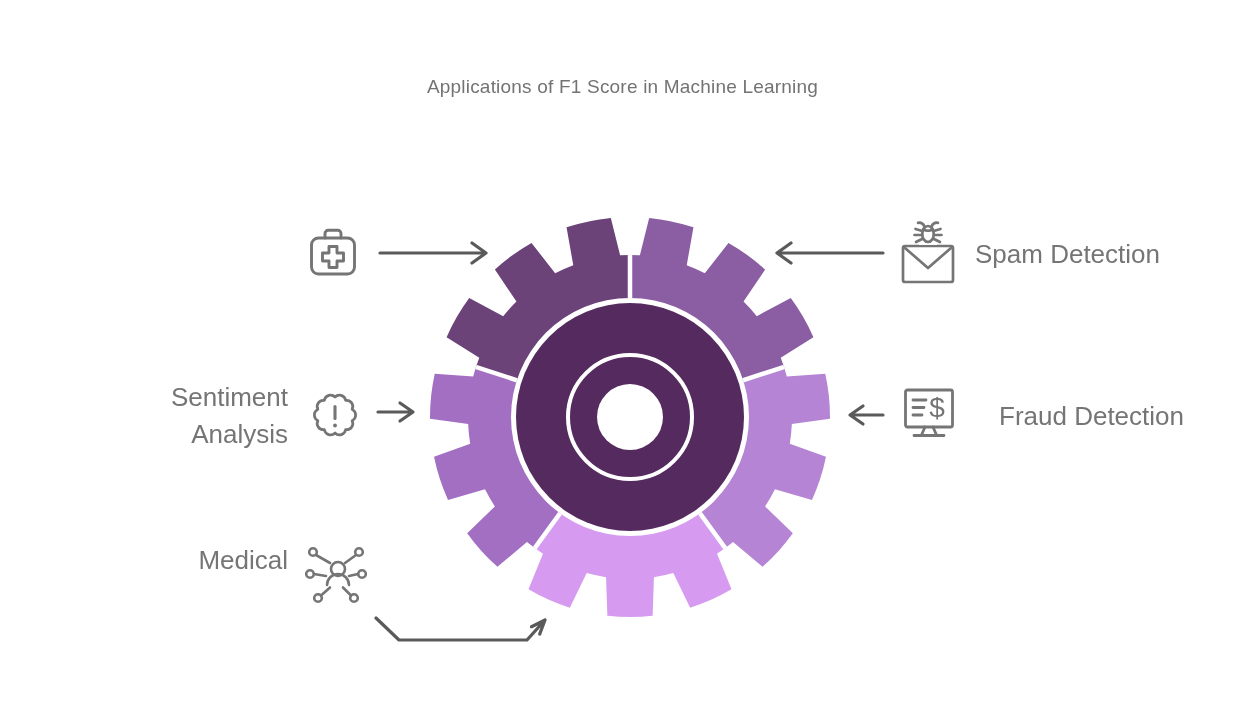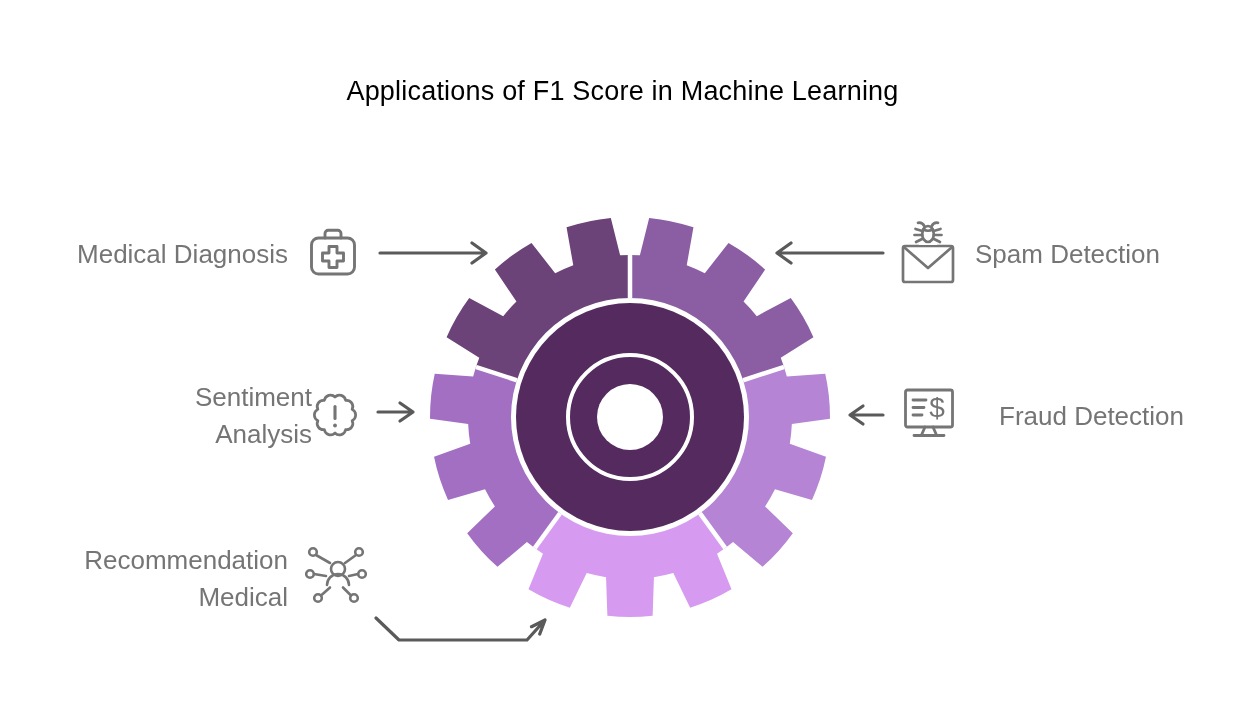--- a/index.html
+++ b/index.html
@@ -6,21 +6,21 @@
   #canvas{
     position:relative;
     width:1245px;height:714px;
     background:#ffffff;
     font-family:"Liberation Sans", sans-serif;
     overflow:hidden;
   }
   #diagram-svg{position:absolute;left:0;top:0;}
   .title{
     position:absolute;left:0;top:76px;width:1245px;
-    text-align:center;font-size:27px;color:#000000;letter-spacing:0.2px;
+    text-align:center;font-size:19px;color:#737373;letter-spacing:0.2px;
   }
   .label{
     position:absolute;font-size:26px;color:#757575;line-height:37px;
   }
   .label.right-align{text-align:right;left:0;width:288px;}
   .label.left-align{text-align:center;left:975px;}
   .icon-box{position:absolute;}
   .icon-box svg{display:block;}
 </style>
 </head>
@@ -56,23 +56,20 @@
 
     <g stroke="#5a5a5a" stroke-width="3.2" fill="none" stroke-linecap="round" stroke-linejoin="round">
       <path d="M380,253 H485 M472,243 L486,253 L472,263"></path>
       <path d="M883,253 H778 M791,243 L777,253 L791,263"></path>
       <path d="M378,412 H412 M400,403 L413,412 L400,421"></path>
       <path d="M883,415 H851 M863,406 L850,415 L863,424"></path>
       <path d="M376,618 L399,640 H527 L545,620 M531.5,626.7 L545,620 L539.7,634.1"></path>
     </g>
   </svg>
 
-  <div class="label right-align" style="top:236px;">
-    <span>Medical Diagnosis</span>
-  </div>
   <div class="icon-box" style="left:304px;top:225px;">
     <svg width="58" height="58" viewBox="0 0 58 58" fill="none" stroke="#757575" stroke-width="2.9" stroke-linecap="round" stroke-linejoin="round">
       <path d="M21,13 v-4.5 a3.2,3.2 0 0 1 3.2,-3.2 h9.6 a3.2,3.2 0 0 1 3.2,3.2 V13"></path>
       <rect x="7.5" y="13" width="43" height="36" rx="7"></rect>
       <path d="M25,21.5 h8 v6.5 h6.5 v8 h-6.5 v6.5 h-8 v-6.5 h-6.5 v-8 h6.5 Z"></path>
     </svg>
   </div>
 
   <div class="label left-align" style="top:236px;">
     <span>Spam Detection</span>
@@ -82,21 +79,21 @@
       <rect x="7" y="27" width="50" height="36" rx="2"></rect>
       <path d="M9,29 L32,49 L55,29"></path>
       <rect x="23" y="0" width="18" height="26" fill="#ffffff" stroke="none"></rect>
       <ellipse cx="32" cy="15" rx="5.8" ry="8"></ellipse>
       <path d="M27.2,10.5 Q32,13 36.8,10.5"></path>
       <path d="M28.5,7.5 Q26.5,3 22,3.8 M35.5,7.5 Q37.5,3 42,3.8"></path>
       <path d="M26.3,12 L19.5,10 M26.2,16 L18.5,16 M26.5,19.8 L20,23 M37.7,12 L44.5,10 M37.8,16 L45.5,16 M37.5,19.8 L44,23"></path>
     </svg>
   </div>
 
-  <div class="label right-align" style="top:379px;margin-left:24px;">
+  <div class="label right-align" style="top:379px;">
     <div>Sentiment</div>
     <div>Analysis</div>
   </div>
   <div class="icon-box" style="left:305px;top:385px;">
     <svg width="60" height="60" viewBox="0 0 60 60" fill="none" stroke="#757575" stroke-width="2.7" stroke-linecap="round" stroke-linejoin="round">
       <path d="M30,12 A6.2,6.2 0 0 1 40.6,15.4 A6.2,6.2 0 0 1 47.1,24.4 A6.2,6.2 0 0 1 47.1,35.6 A6.2,6.2 0 0 1 40.6,44.6 A6.2,6.2 0 0 1 30,48 A6.2,6.2 0 0 1 19.4,44.6 A6.2,6.2 0 0 1 12.9,35.6 A6.2,6.2 0 0 1 12.9,24.4 A6.2,6.2 0 0 1 19.4,15.4 A6.2,6.2 0 0 1 30,12 Z"></path>
       <path d="M30,21.5 V33.5" stroke-width="3.1"></path>
       <circle cx="30" cy="40.5" r="1.9" fill="#757575" stroke="none"></circle>
     </svg>
   </div>
@@ -107,21 +104,20 @@
   <div class="icon-box" style="left:899px;top:383px;">
     <svg width="60" height="64" viewBox="0 0 60 64" fill="none" stroke="#757575" stroke-width="2.8" stroke-linecap="round" stroke-linejoin="round">
       <rect x="6.5" y="7" width="47" height="37" rx="2"></rect>
       <path d="M14,17 H27 M14,24.5 H25 M14,32 H23"></path>
       <text x="38" y="34" text-anchor="middle" font-size="28" font-family="Liberation Sans, sans-serif" fill="#757575" stroke="none">$</text>
       <path d="M26,44 L22.5,52 M34,44 L37.5,52 M15,52.5 H45"></path>
     </svg>
   </div>
 
   <div class="label right-align" style="top:542px;">
-    <div>Recommendation</div>
     <div>Medical</div>
   </div>
   <div class="icon-box" style="left:305px;top:544px;">
     <svg width="62" height="62" viewBox="0 0 62 62" fill="none" stroke="#757575" stroke-width="2.6" stroke-linecap="round" stroke-linejoin="round">
       <circle cx="33" cy="25" r="7"></circle>
       <path d="M22,41 a11,11 0 0 1 22,0"></path>
       <circle cx="8" cy="8" r="3.8"></circle>
         <circle cx="54" cy="8" r="3.8"></circle>
       <circle cx="5" cy="30" r="3.8"></circle>
         <circle cx="57" cy="30" r="3.8"></circle>

